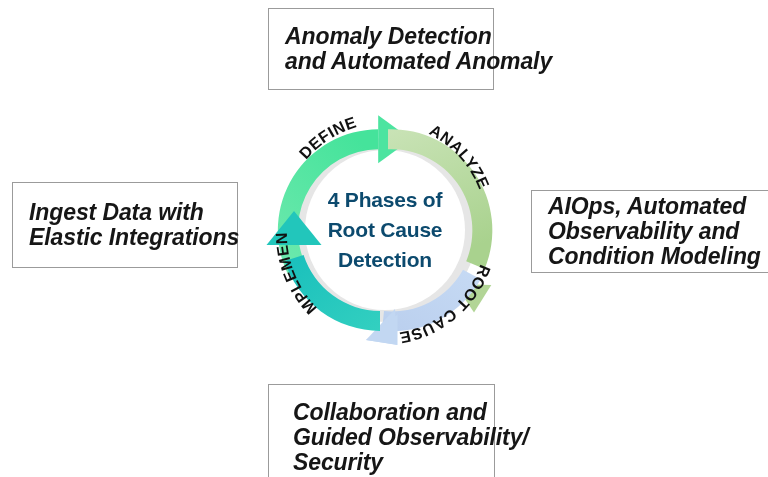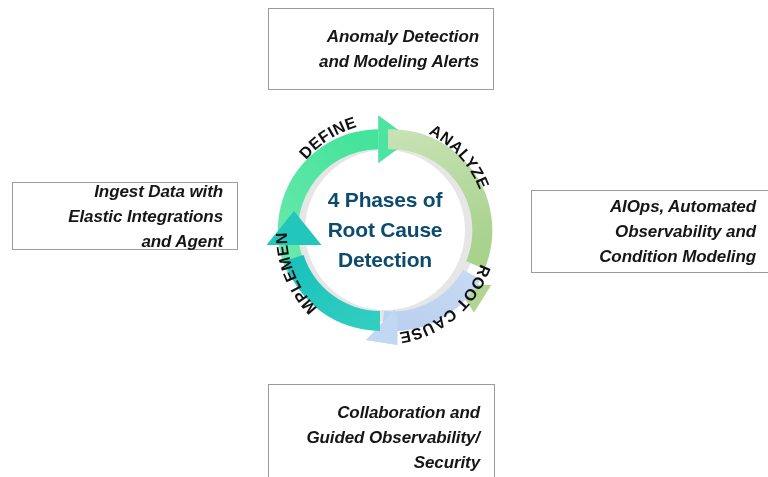--- a/index.html
+++ b/index.html
@@ -20,29 +20,28 @@
     border:1.5px solid #9b9b9b;
     display:flex;
     flex-direction:column;
     justify-content:center;
     padding:6px 14px 6px 16px;
   }
   .callout .line{
     font-style:italic;
     font-weight:bold;
     color:#161616;
-    font-size:17px;
+    font-size:23px;
     line-height:25px;
     letter-spacing:-0.1px;
     white-space:nowrap;
-    text-align:right;
   }
 
   #box-top   {left:268px; top:8px;   width:226px; height:82px;}
-  #box-left  {left:12px;  top:182px; width:226px; height:68px;}
+  #box-left  {left:12px;  top:182px; width:226px; height:86px;}
   #box-right {left:531px; top:190px; width:240px; height:83px;}
   #box-bottom{left:268px; top:384px; width:227px; height:106px;padding-left:24px;}
 
   
   #wheel{position:absolute; left:248px; top:93px; width:274px; height:274px;}
   #wheel svg{display:block;}
 
   .seg-label{
     font-family:"Liberation Sans", sans-serif;
     font-weight:bold;
@@ -158,27 +157,26 @@
   </div>
 
   <div id="center-text">
     <div class="ct-line">4 Phases of</div>
     <div class="ct-line">Root Cause</div>
     <div class="ct-line">Detection</div>
   </div>
 
   <div class="callout" id="box-top">
     <div class="line">Anomaly Detection</div>
-    <div class="line">and Modeling Alerts</div>
+    <div class="line">and Automated Anomaly</div>
   </div>
 
   <div class="callout" id="box-left">
     <div class="line">Ingest Data with</div>
     <div class="line">Elastic Integrations</div>
-    <div class="line">and Agent</div>
   </div>
 
   <div class="callout" id="box-right">
     <div class="line">AIOps, Automated</div>
     <div class="line">Observability and</div>
     <div class="line">Condition Modeling</div>
   </div>
 
   <div class="callout" id="box-bottom">
     <div class="line">Collaboration and</div>

